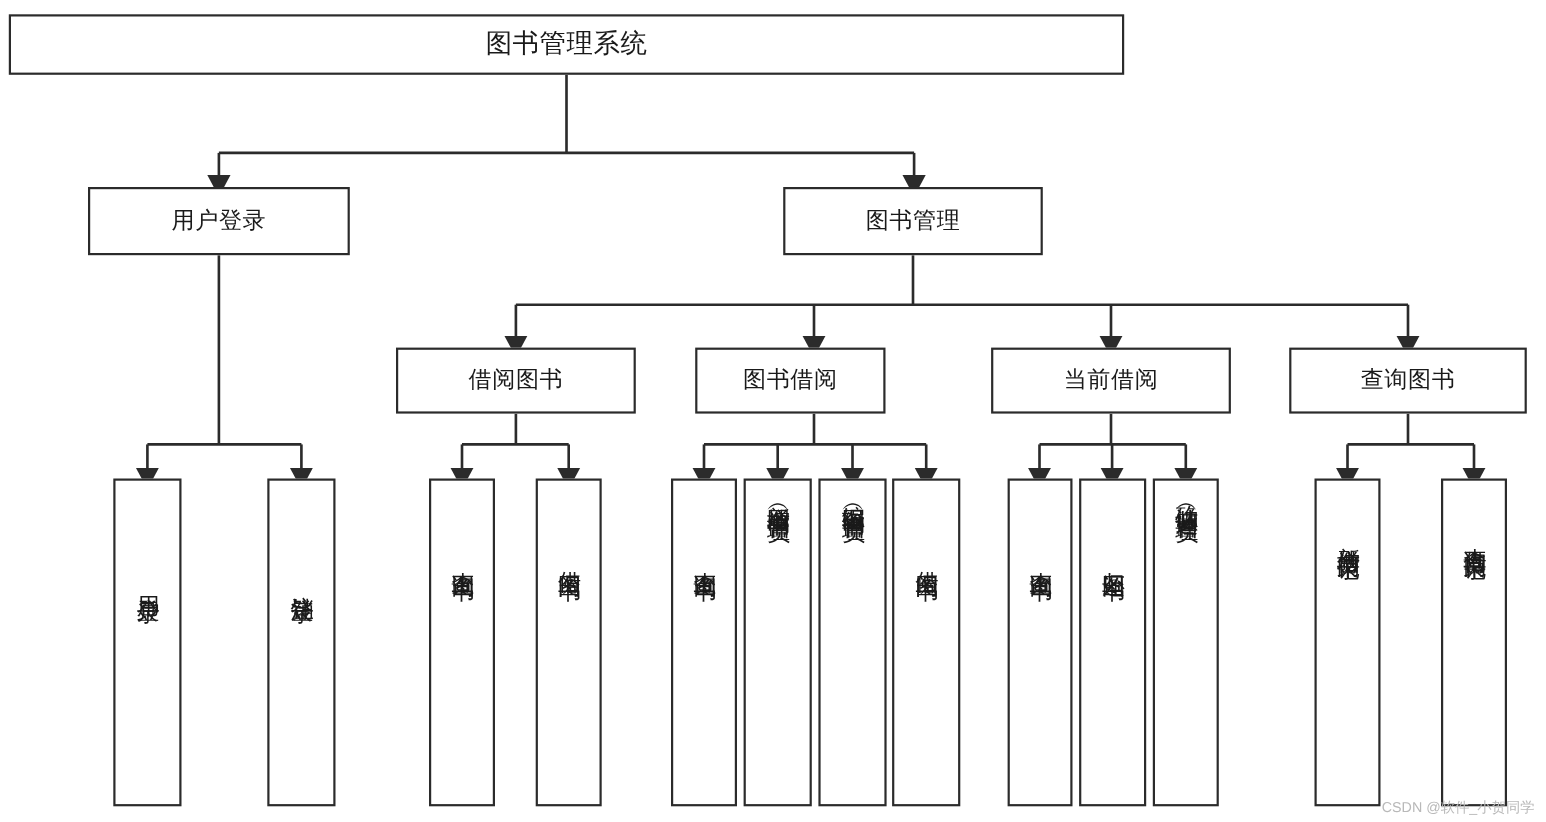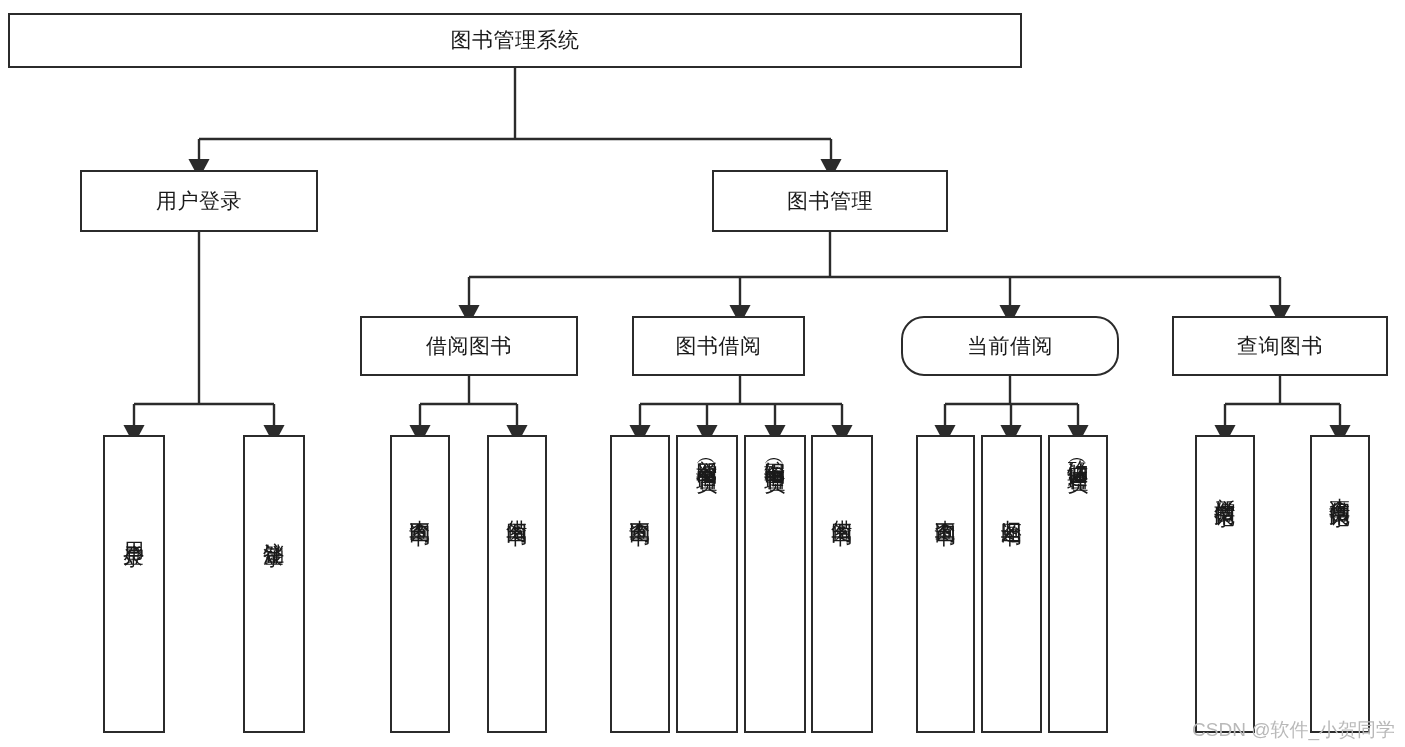--- a/index.html
+++ b/index.html
@@ -38,40 +38,40 @@
   }
   .node .label {
     display: block;
     line-height: 1.18;
     letter-spacing: 0.5px;
   }
   .node.horiz .label {
     font-size: 21px;
   }
   .node.root .label {
-    font-size: 21px;
+    font-size: 24px;
   }
   .node.vert {
     align-items: flex-start;
     padding-top: 6px;
   }
   .node.vert .label {
     writing-mode: vertical-rl;
     text-orientation: upright;
     font-size: 21px;
     line-height: 1.32;
     letter-spacing: 2px;
     white-space: pre;
     margin: 0 auto;
   }
   .watermark {
     position: absolute;
     right: 10px;
     bottom: 4px;
-    font-size: 19px;
+    font-size: 13px;
     color: #b9b9b9;
     white-space: nowrap;
     user-select: none;
   }
 </style>
 </head>
 <body>
 
 <div id="canvas">
 
@@ -135,21 +135,21 @@
   <div class="node horiz" style="left:712px; top:170px; width:236px; height:62px;">
     <span class="label">图书管理</span>
   </div>
 
   <div class="node horiz" style="left:360px; top:316px; width:218px; height:60px;">
     <span class="label">借阅图书</span>
   </div>
   <div class="node horiz" style="left:632px; top:316px; width:173px; height:60px;">
     <span class="label">图书借阅</span>
   </div>
-  <div class="node horiz" style="left:901px; top:316px; width:218px; height:60px;border-radius:23px;">
+  <div class="node horiz" style="left:901px; top:316px; width:218px; height:60px;">
     <span class="label">当前借阅</span>
   </div>
   <div class="node horiz" style="left:1172px; top:316px; width:216px; height:60px;">
     <span class="label">查询图书</span>
   </div>
 
   <div class="node vert" style="left:103px; top:435px; width:62px; height:298px; padding-top:88px;">
     <span class="label">用户登录</span>
   </div>
   <div class="node vert" style="left:243px; top:435px; width:62px; height:298px; padding-top:88px;">

